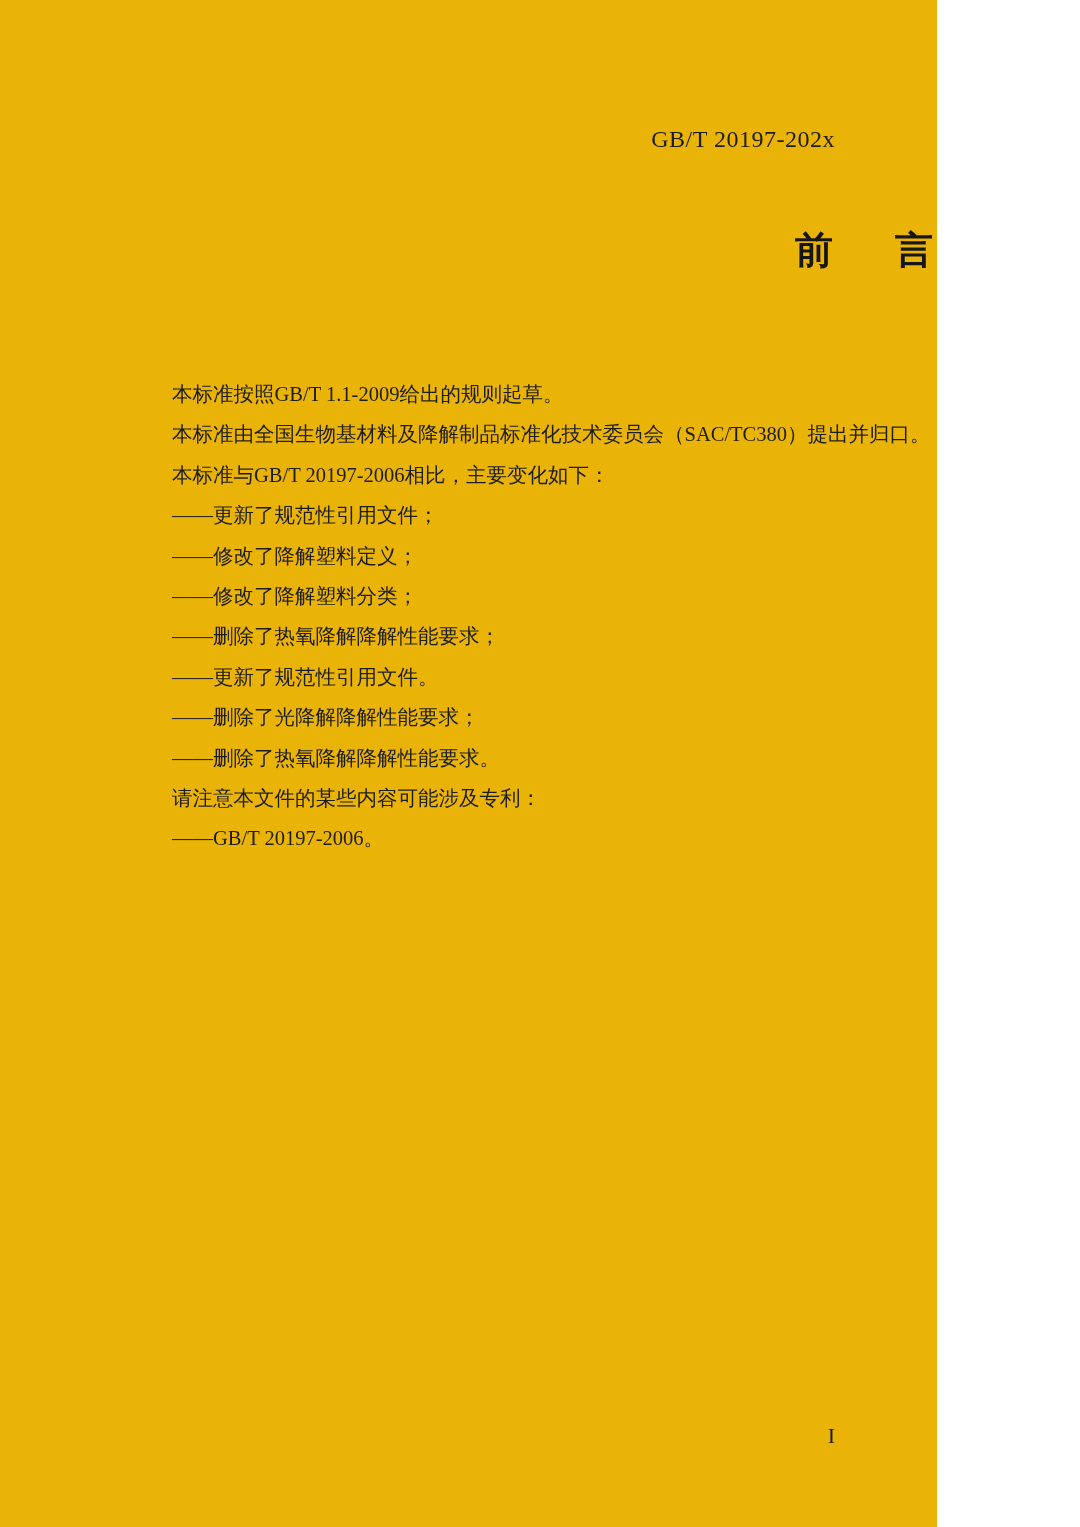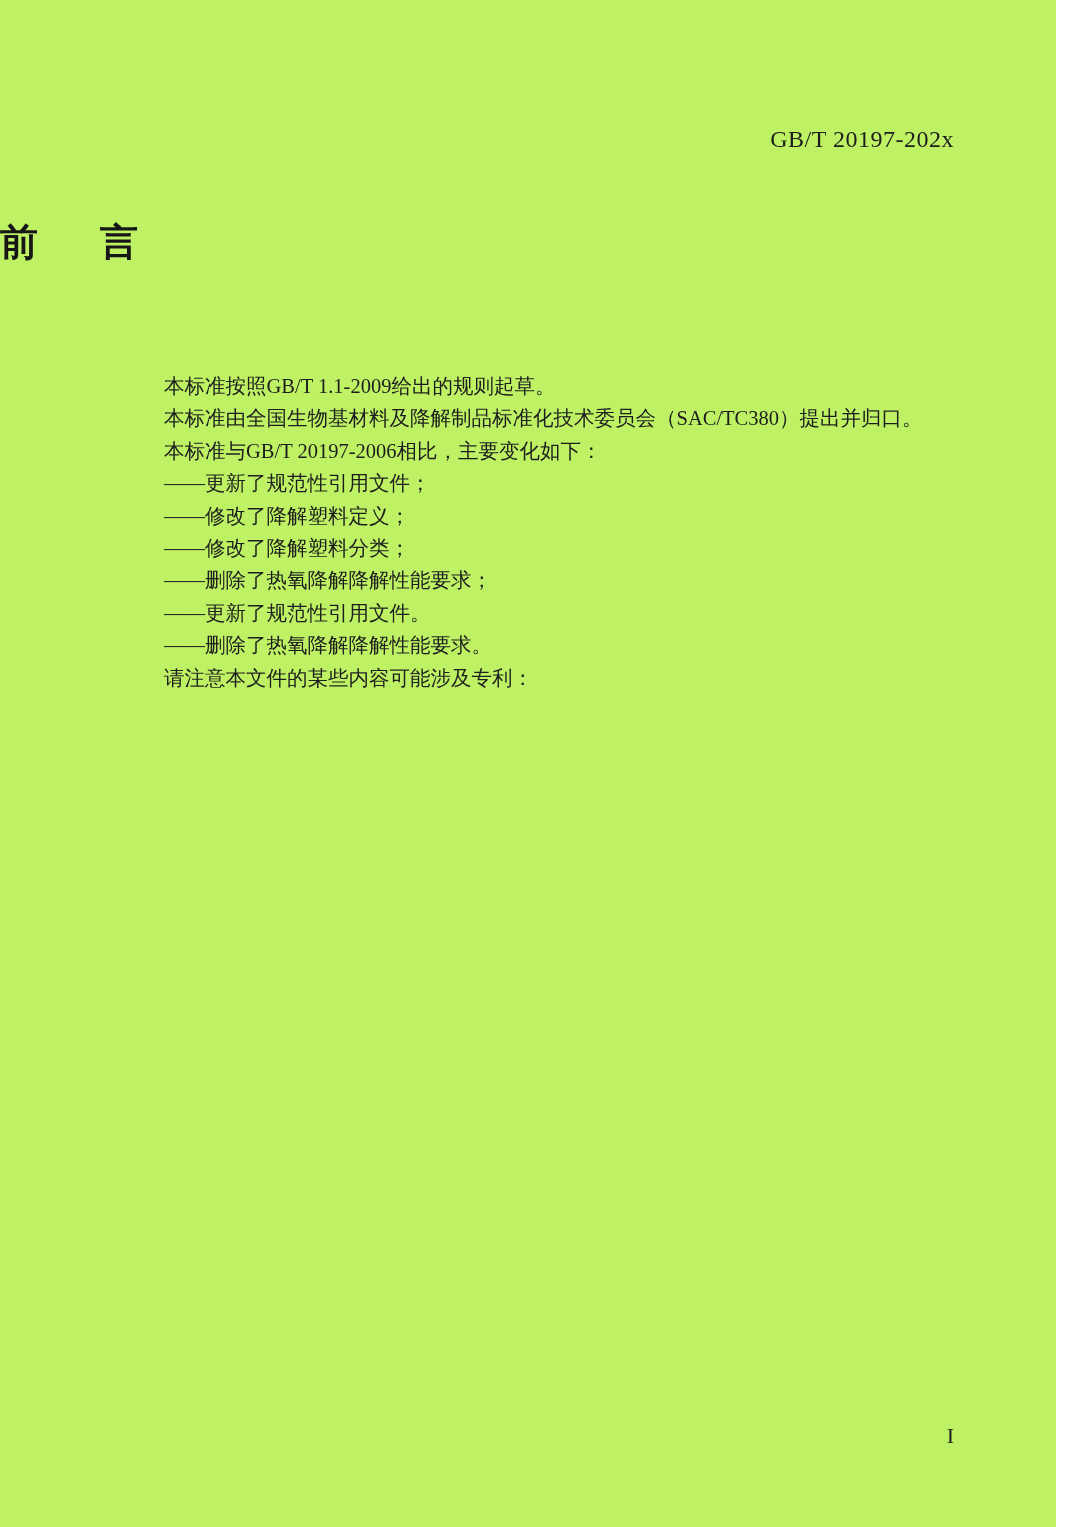--- a/index.html
+++ b/index.html
@@ -2,59 +2,59 @@
 <html><head>
 <meta charset="utf-8">
 <style>
   html, body {
     margin: 0;
     padding: 0;
     background: #ffffff;
   }
   .page {
     position: relative;
-    width: 1056px;
+    width: 937px;
     height: 1527px;
-    background: #bef264;
+    background: #eab308;
     overflow: hidden;
     font-family: "Liberation Serif", "DejaVu Serif", serif;
     color: #1d1d1d;
   }
   .header-code {
     position: absolute;
     top: 126px;
     right: 102px;
     font-size: 24px;
     letter-spacing: 0.5px;
     white-space: nowrap;
   }
   .doc-title {
     position: absolute;
     top: 222px;
     left: 0;
     width: 100%;
-    margin: 0;
-    text-align: left;
+    margin: 8px;
+    text-align: right;
     font-family: "Liberation Sans", "DejaVu Sans", sans-serif;
     font-weight: bold;
     font-size: 38px;
     letter-spacing: 12px;
     line-height: 1.1;
     color: #161616;
   }
   .body-text {
     position: absolute;
     top: 368px;
     left: 160px;
     width: 770px;
     font-size: 20.5px;
     line-height: 28.4px;
   }
   .body-text p {
-    margin: 4px;
+    margin: 12px;
     padding: 0;
     white-space: nowrap;
   }
   .page-number {
     position: absolute;
     top: 1423px;
     right: 102px;
     font-size: 22px;
   }
 </style>
@@ -69,19 +69,21 @@
 
   <div class="body-text">
     <p>本标准按照GB/T 1.1-2009给出的规则起草。</p>
     <p>本标准由全国生物基材料及降解制品标准化技术委员会（SAC/TC380）提出并归口。</p>
     <p>本标准与GB/T 20197-2006相比，主要变化如下：</p>
     <p>——更新了规范性引用文件；</p>
     <p>——修改了降解塑料定义；</p>
     <p>——修改了降解塑料分类；</p>
     <p>——删除了热氧降解降解性能要求；</p>
     <p>——更新了规范性引用文件。</p>
+    <p>——删除了光降解降解性能要求；</p>
     <p>——删除了热氧降解降解性能要求。</p>
     <p>请注意本文件的某些内容可能涉及专利：</p>
+    <p>——GB/T 20197-2006。</p>
   </div>
 
   <div class="page-number">I</div>
 
 </div>
 
 </body></html>

